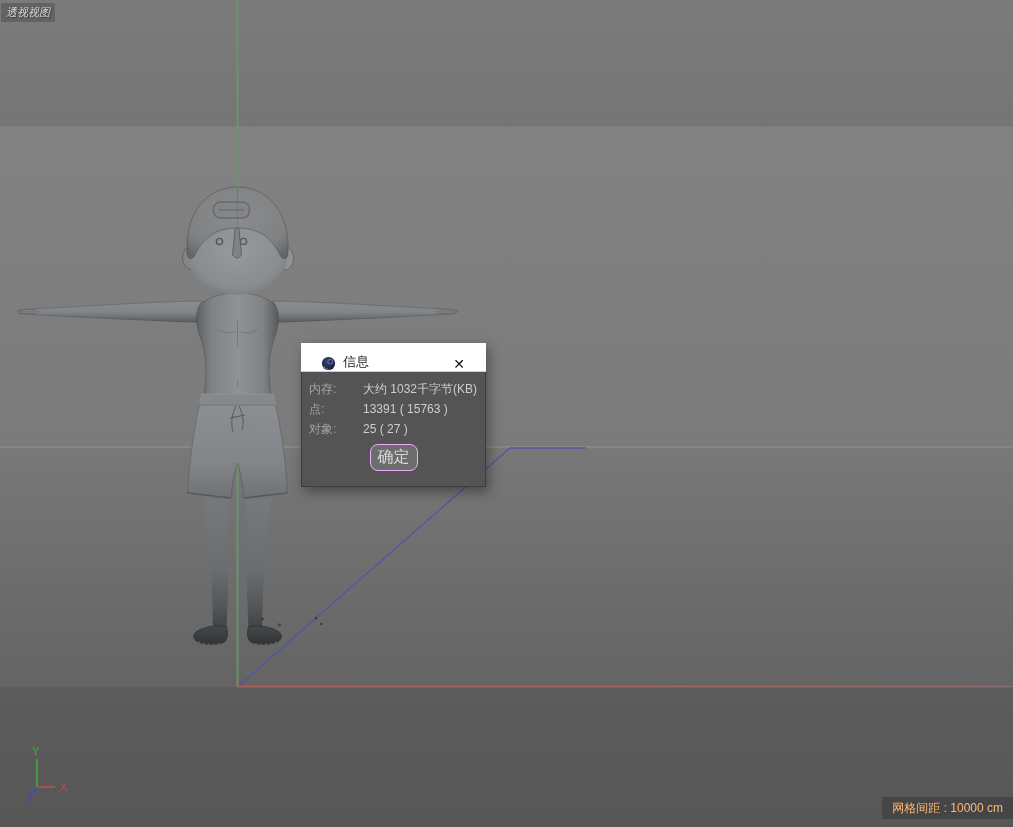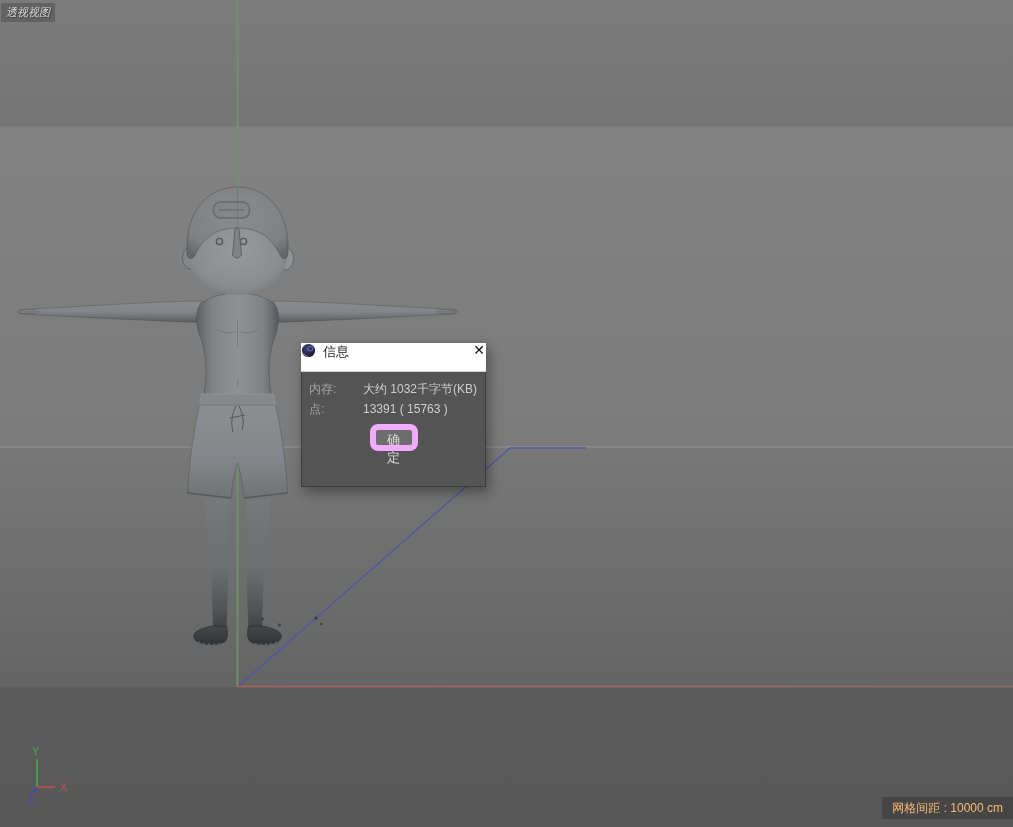--- a/index.html
+++ b/index.html
@@ -33,40 +33,40 @@
     line-height:22px;padding:0 10px;white-space:nowrap;
   }
   .axis-gizmo{position:absolute;left:8px;top:742px;}
   
   .dialog{
     position:absolute;left:301px;top:343px;width:185px;height:144px;
     box-shadow:3px 5px 12px rgba(0,0,0,.38);
     font-size:12px;
   }
   .titlebar{
-    height:29px;background:#ffffff;display:flex;align-items:flex-start;
-    padding:0 0;box-sizing:border-box;border-bottom:1px solid #cfcfcf;
+    height:29px;background:#ffffff;display:flex;align-items:flex-end;
+    padding:0 20px;box-sizing:border-box;border-bottom:1px solid #cfcfcf;
   }
   .titlebar .title{margin-left:7px;color:#1b1b1b;font-size:13px;}
   .close-btn{
     margin-left:auto;background:none;border:none;cursor:pointer;
     color:#111;font-size:14px;line-height:14px;padding:0 1px;
   }
   .dialog-body{
     position:relative;height:115px;background:#545454;
     box-sizing:border-box;padding:7px 7px 0 7px;
     border:1px solid #3c3c3c;border-top:none;
   }
   .info-row{display:flex;height:20px;line-height:20px;}
   .info-row .lbl{width:54px;color:#a4a4a4;flex:none;}
   .info-row .val{color:#cecece;white-space:nowrap;}
   .ok-button{
     display:block;margin:5px auto 0 auto;width:48px;height:27px;
-    background:#6d6d6d;border:6px solid #f0abfc;border-radius:8px;
-    color:#d9d9d9;font-size:13px;cursor:pointer;
+    background:#6d6d6d;border:1px solid #f0abfc;border-radius:8px;
+    color:#d9d9d9;font-size:16px;cursor:pointer;
     font-family:"Liberation Sans","DejaVu Sans",sans-serif;
     text-align:center;
   }
 </style>
 </head>
 <body>
 
 <div class="stage">
   <div class="bg"></div>
 
@@ -210,20 +210,24 @@
     </div>
     <div class="dialog-body">
       <div class="info-row">
         <span class="lbl">内存:</span>
         <span class="val">大约 1032千字节(KB)</span>
       </div>
       <div class="info-row">
         <span class="lbl">点:</span>
         <span class="val">13391 ( 15763 )</span>
       </div>
+      <div class="info-row">
+        <span class="lbl">对象:</span>
+        <span class="val">25 ( 27 )</span>
+      </div>
       <button class="ok-button">确定</button>
     </div>
   </div>
 
   <svg class="axis-gizmo" width="70" height="80" viewBox="0 0 70 80">
     <line x1="29" y1="45" x2="29" y2="17" stroke="#3fae3f" stroke-width="1.6"></line>
     <line x1="29" y1="45" x2="47" y2="45" stroke="#c04e4e" stroke-width="1.6"></line>
     <line x1="29" y1="45" x2="25" y2="51" stroke="#4444cc" stroke-width="1.6"></line>
     <text x="24" y="13" font-size="11" fill="#3fae3f">Y</text>
     <text x="52" y="49" font-size="11" fill="#c04e4e">X</text>

